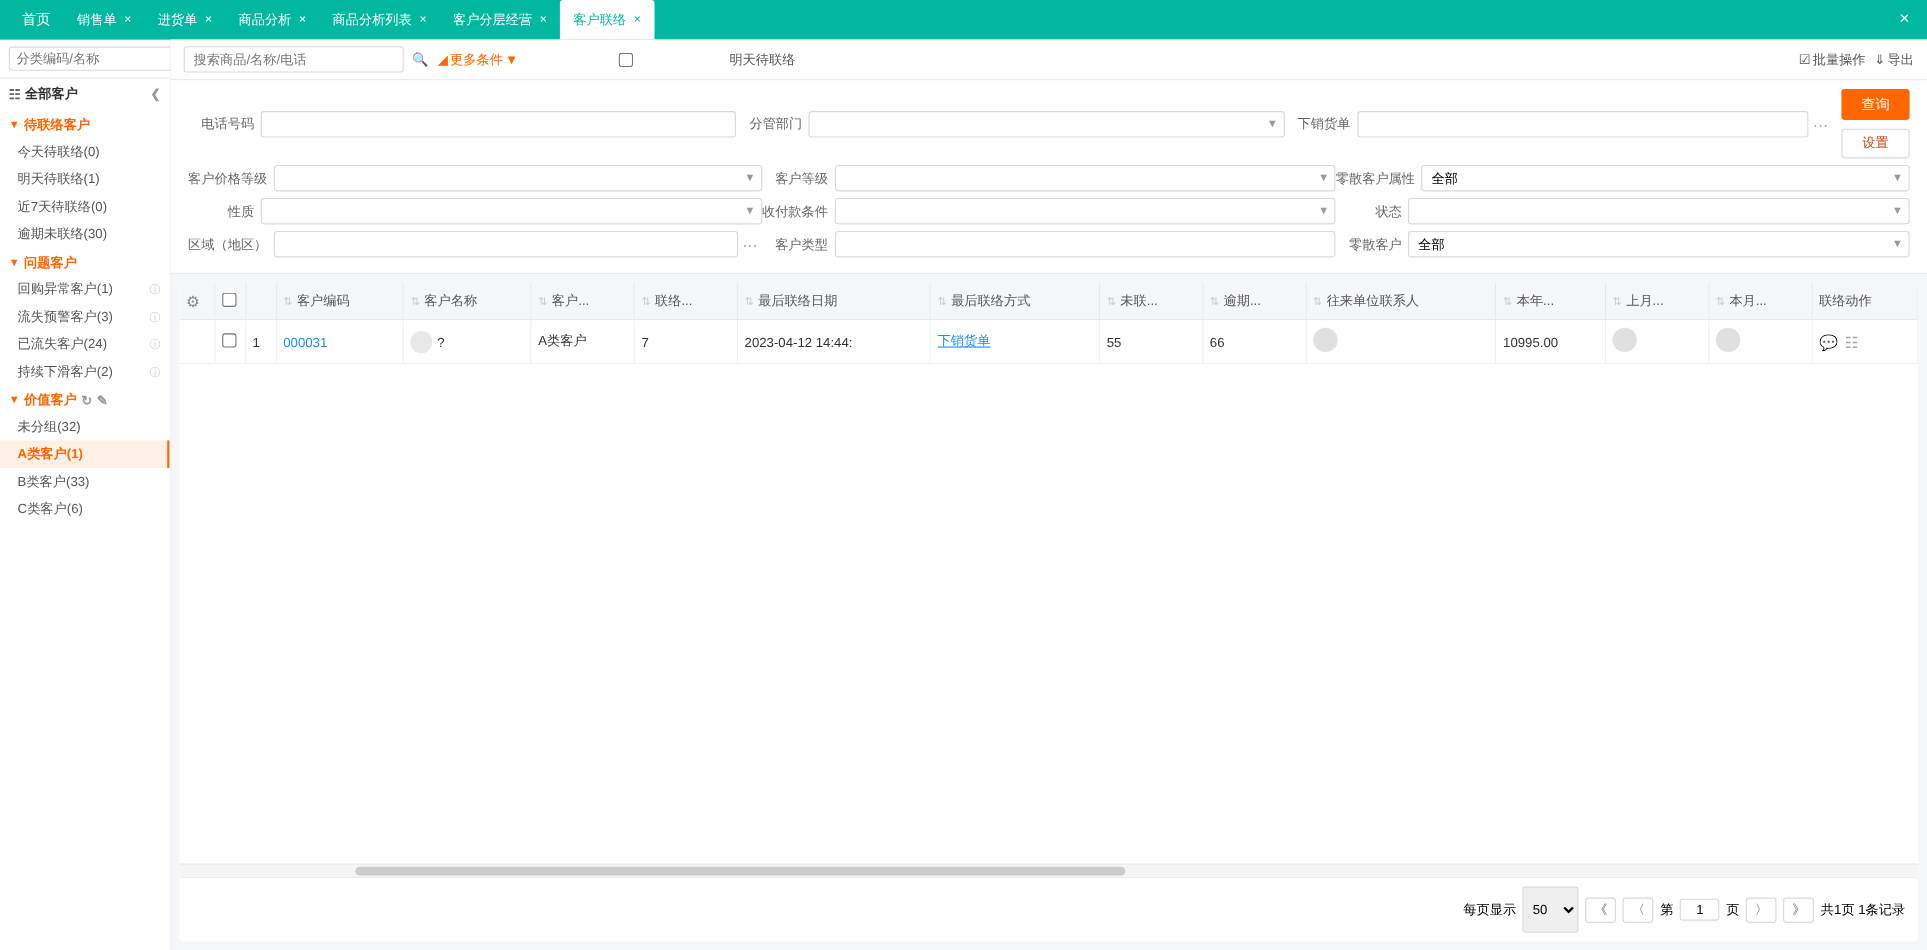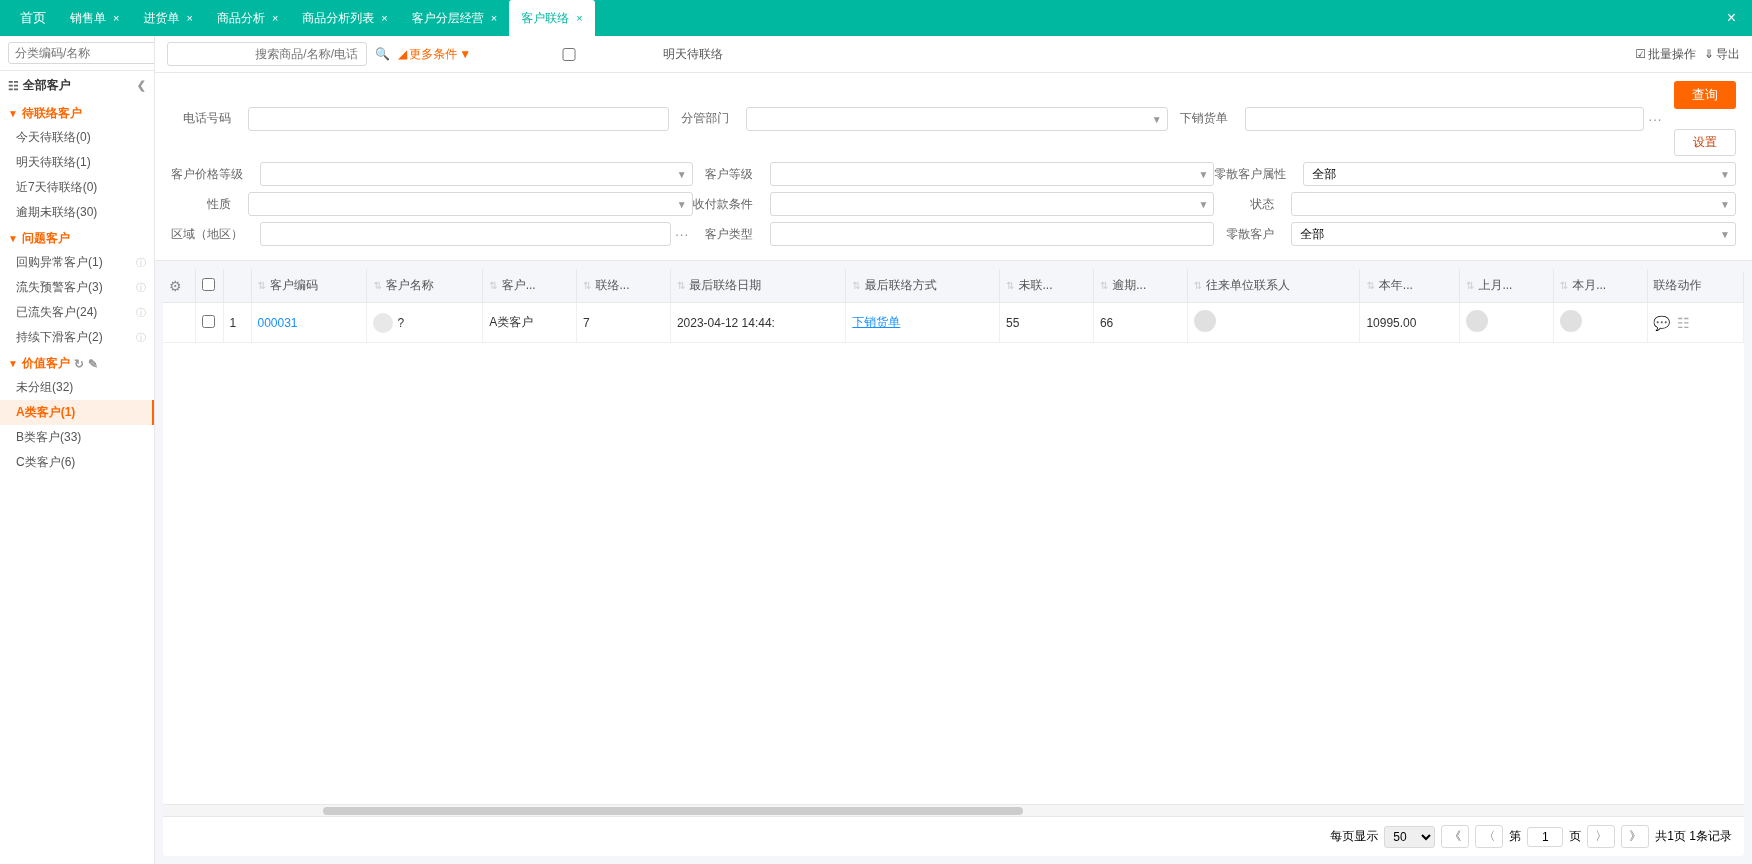--- a/index.html
+++ b/index.html
@@ -30,31 +30,31 @@
 
     .sidebar-item { padding: 4px 8px 4px 16px; color: #555; cursor: pointer; display: flex; align-items: center; gap: 2px; }
     .sidebar-item.active { background: #fff0e6; color: #f60; font-weight: bold; border-right: 2px solid #f60; }
     .sidebar-item .info-icon { color: #ccc; font-size: 10px; margin-left: auto; }
 
     
     .content { flex: 1; display: flex; flex-direction: column; overflow: hidden; background: #f5f6fa; }
 
     
     .filter-bar { background: #fff; padding: 6px 12px; border-bottom: 1px solid #e8e8e8; display: flex; align-items: center; gap: 8px; flex-wrap: wrap; }
-    .filter-bar input { border: 1px solid #d9d9d9; border-radius: 3px; padding: 4px 8px; width: 180px; outline: none; text-align: right; }
+    .filter-bar input { border: 1px solid #d9d9d9; border-radius: 3px; padding: 4px 8px; width: 180px; outline: none; }
     .filter-bar .search-btn { color: #999; cursor: pointer; }
     .filter-bar .more-filter { color: #f60; cursor: pointer; display: flex; align-items: center; gap: 2px; }
     .filter-bar .my-customer { display: flex; align-items: center; gap: 4px; color: #555; cursor: pointer; }
     .filter-bar-right { margin-left: auto; display: flex; gap: 8px; align-items: center; }
     .filter-bar-right .btn-link { color: #555; cursor: pointer; text-decoration: none; display: flex; align-items: center; gap: 2px; }
 
     
     .adv-filter { background: #fff; padding: 8px 16px; border-bottom: 1px solid #e8e8e8; }
     .filter-row { display: flex; align-items: center; margin-bottom: 6px; flex-wrap: wrap; }
-    .filter-cell { display: flex; align-items: center; gap: 17px; flex: 1; min-width: 280px; max-width: 580px; }
+    .filter-cell { display: flex; align-items: center; gap: 6px; flex: 1; min-width: 280px; max-width: 580px; }
     .filter-cell label { color: #666; white-space: nowrap; min-width: 60px; text-align: right; }
     .filter-cell .filter-input { flex: 1; border: 1px solid #d9d9d9; border-radius: 3px; padding: 4px 8px; outline: none; font-size: 12px; }
     .filter-select-wrap { flex: 1; position: relative; display: flex; }
     .filter-select-wrap input { flex: 1; border: 1px solid #d9d9d9; border-radius: 3px; padding: 4px 24px 4px 8px; outline: none; font-size: 12px; background: #fff; }
     .filter-select-wrap .chevron { position: absolute; right: 6px; top: 50%; transform: translateY(-50%); color: #999; font-size: 10px; pointer-events: none; }
     .filter-cell .dots-btn { border: none; background: none; color: #999; cursor: pointer; padding: 0 4px; font-size: 14px; }
 
     .btn-orange { background: #f60; color: #fff; border: none; border-radius: 3px; padding: 5px 18px; cursor: pointer; font-size: 13px; }
     .btn-white { background: #fff; color: #c2410c; border: 1px solid #d9d9d9; border-radius: 3px; padding: 4px 14px; cursor: pointer; font-size: 12px; }
 
@@ -66,21 +66,21 @@
     table thead tr { background: #f5f6fa; border-bottom: 1px solid #e8e8e8; }
     table thead th { padding: 8px 6px; text-align: left; color: #555; font-weight: normal; white-space: nowrap; border-right: 1px solid #e8e8e8; font-size: 12px; position: relative; }
     table thead th .sort-handle { color: #ccc; margin-right: 2px; font-size: 10px; cursor: col-resize; }
     table thead th .th-inner { display: flex; align-items: center; gap: 2px; }
     table tbody tr { border-bottom: 1px solid #f0f0f0; }
     table tbody td { padding: 7px 6px; color: #333; border-right: 1px solid #f0f0f0; white-space: nowrap; font-size: 12px; }
     table tbody td.link-cell { color: #1890ff; cursor: pointer; text-decoration: underline; }
 
     
     .pagination { display: flex; align-items: center; gap: 6px; padding: 8px 12px; border-top: 1px solid #e8e8e8; background: #fff; justify-content: flex-end; }
-    .pagination select { border: 1px solid #d9d9d9; border-radius: 3px; padding: 2px 4px; font-size: 12px; }
+    .pagination select { border: 1px solid #d9d9d9; border-radius: 3px; padding: 12px 4px; font-size: 12px; }
     .pagination .page-btn { border: 1px solid #d9d9d9; background: #fff; border-radius: 3px; padding: 2px 7px; cursor: pointer; color: #555; font-size: 12px; }
     .pagination .page-btn:disabled { color: #ccc; cursor: not-allowed; }
     .pagination input.page-input { border: 1px solid #d9d9d9; border-radius: 3px; padding: 2px 4px; width: 36px; text-align: center; font-size: 12px; }
 
     
     .hscroll { height: 12px; background: #f5f5f5; border-top: 1px solid #e8e8e8; position: relative; overflow: hidden; }
     .hscroll-thumb { position: absolute; left: 160px; top: 2px; width: 700px; height: 8px; background: #ccc; border-radius: 4px; }
     .gear-btn { background: none; border: none; cursor: pointer; color: #888; font-size: 14px; }
 
     .action-icons { display: flex; gap: 6px; align-items: center; }
@@ -233,21 +233,21 @@
             <span class="chevron">▼</span>
           </div>
         </div>
         <div class="filter-cell">
           <label>下销货单</label>
           <div class="filter-select-wrap" style="flex:1;display:flex;">
             <input class="filter-input" type="text" style="flex: 1 1 0%;">
             <button class="dots-btn">···</button>
           </div>
         </div>
-        <div style="display:flex;flex-direction:column;gap:20px;margin-left:8px;">
+        <div style="display:flex;flex-direction:column;gap:8px;margin-left:8px;">
           <button class="btn-orange">查询</button>
           <button class="btn-white">设置</button>
         </div>
       </div>
 
       <div class="filter-row">
         <div class="filter-cell">
           <label>客户价格等级</label>
           <div class="filter-select-wrap">
             <input class="filter-input" type="text" style="width: 100%;">

